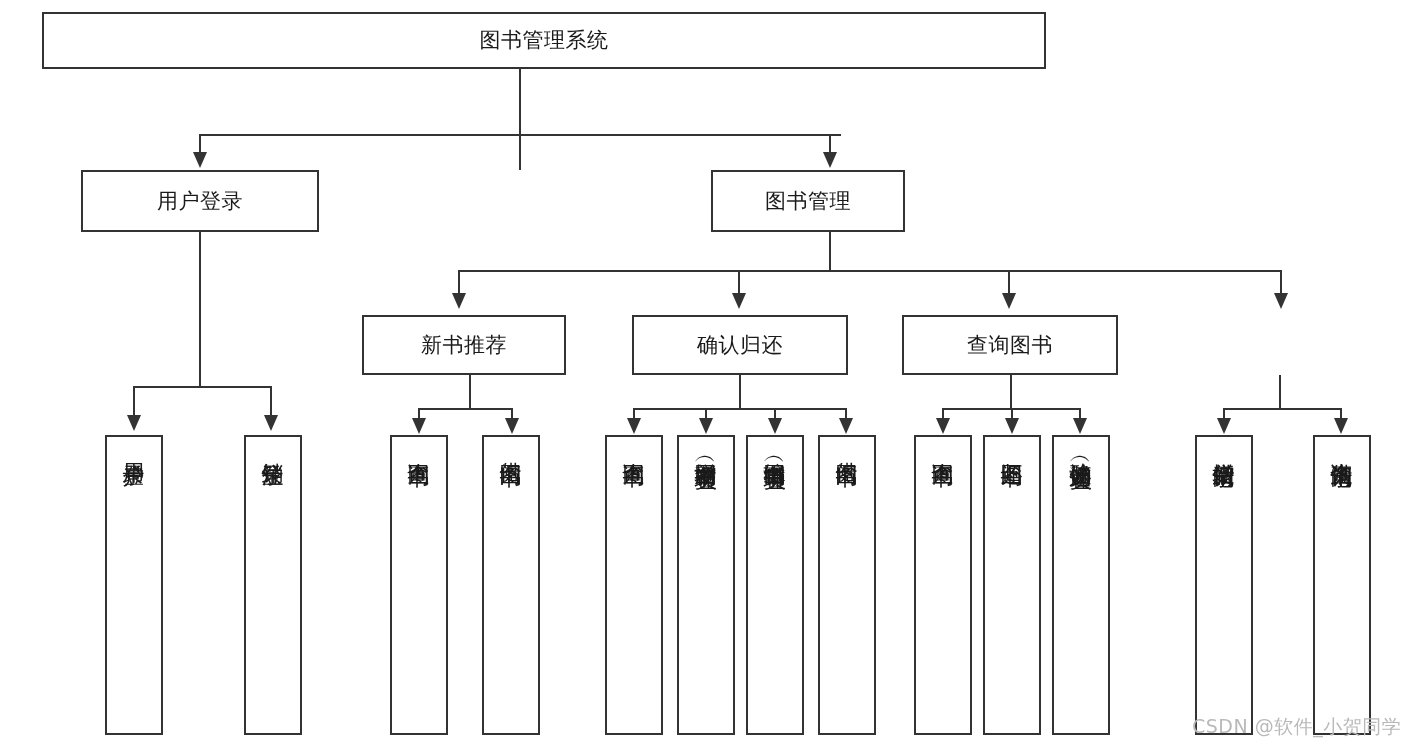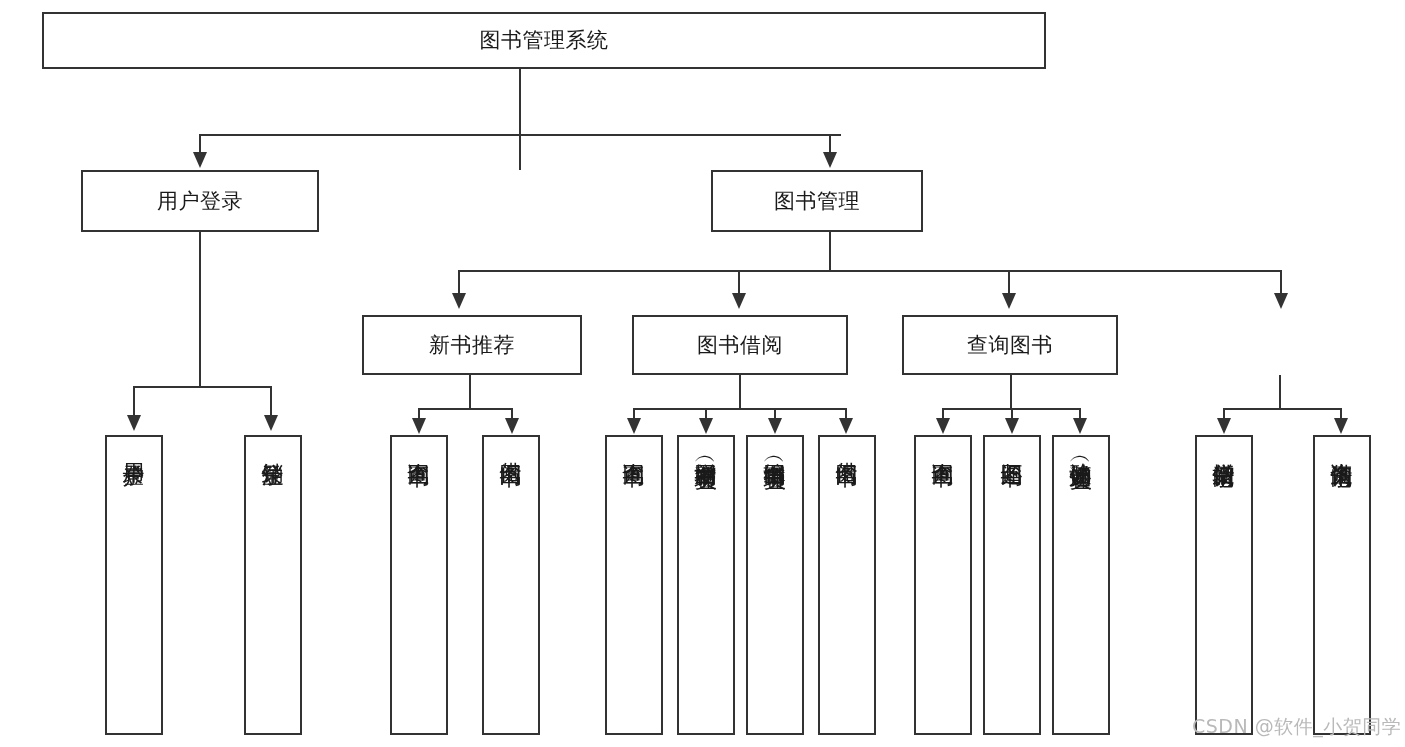--- a/index.html
+++ b/index.html
@@ -87,21 +87,21 @@
   <div class="hline" style="left:199px; top:134px; width:642px;"></div>
   <div class="vline" style="left:199px; top:134px; height:20px;"></div>
   <div class="vline" style="left:829px; top:134px; height:20px;"></div>
   <div class="arrow" style="left:193px; top:152px;"></div>
   <div class="arrow" style="left:823px; top:152px;"></div>
 
   <div class="node" style="left:81px; top:170px; width:238px; height:62px;">
     <span class="label">用户登录</span>
   </div>
 
-  <div class="node" style="left:711px; top:170px; width:212px; height:62px;">
+  <div class="node" style="left:711px; top:170px; width:194px; height:62px;">
     <span class="label">图书管理</span>
   </div>
 
   <div class="vline" style="left:199px; top:232px; height:154px;"></div>
   <div class="hline" style="left:133px; top:386px; width:138px;"></div>
   <div class="vline" style="left:133px; top:386px; height:31px;"></div>
   <div class="vline" style="left:270px; top:386px; height:31px;"></div>
   <div class="arrow" style="left:127px; top:415px;"></div>
   <div class="arrow" style="left:264px; top:415px;"></div>
 
@@ -109,26 +109,26 @@
   <div class="hline" style="left:458px; top:270px; width:824px;"></div>
   <div class="vline" style="left:458px; top:270px; height:25px;"></div>
   <div class="vline" style="left:738px; top:270px; height:25px;"></div>
   <div class="vline" style="left:1008px; top:270px; height:25px;"></div>
   <div class="vline" style="left:1280px; top:270px; height:25px;"></div>
   <div class="arrow" style="left:452px; top:293px;"></div>
   <div class="arrow" style="left:732px; top:293px;"></div>
   <div class="arrow" style="left:1002px; top:293px;"></div>
   <div class="arrow" style="left:1274px; top:293px;"></div>
 
-  <div class="node" style="left:362px; top:315px; width:220px; height:60px;justify-content:center;">
+  <div class="node" style="left:362px; top:315px; width:204px; height:60px;justify-content:center;">
     <span class="label">新书推荐</span>
   </div>
 
   <div class="node" style="left:632px; top:315px; width:216px; height:60px;">
-    <span class="label">图书借阅</span>
+    <span class="label">确认归还</span>
   </div>
 
   <div class="node" style="left:902px; top:315px; width:216px; height:60px;">
     <span class="label">查询图书</span>
   </div>
 
 
   <div class="vline" style="left:469px; top:375px; height:33px;"></div>
   <div class="hline" style="left:418px; top:408px; width:95px;"></div>
   <div class="vline" style="left:418px; top:408px; height:12px;"></div>

